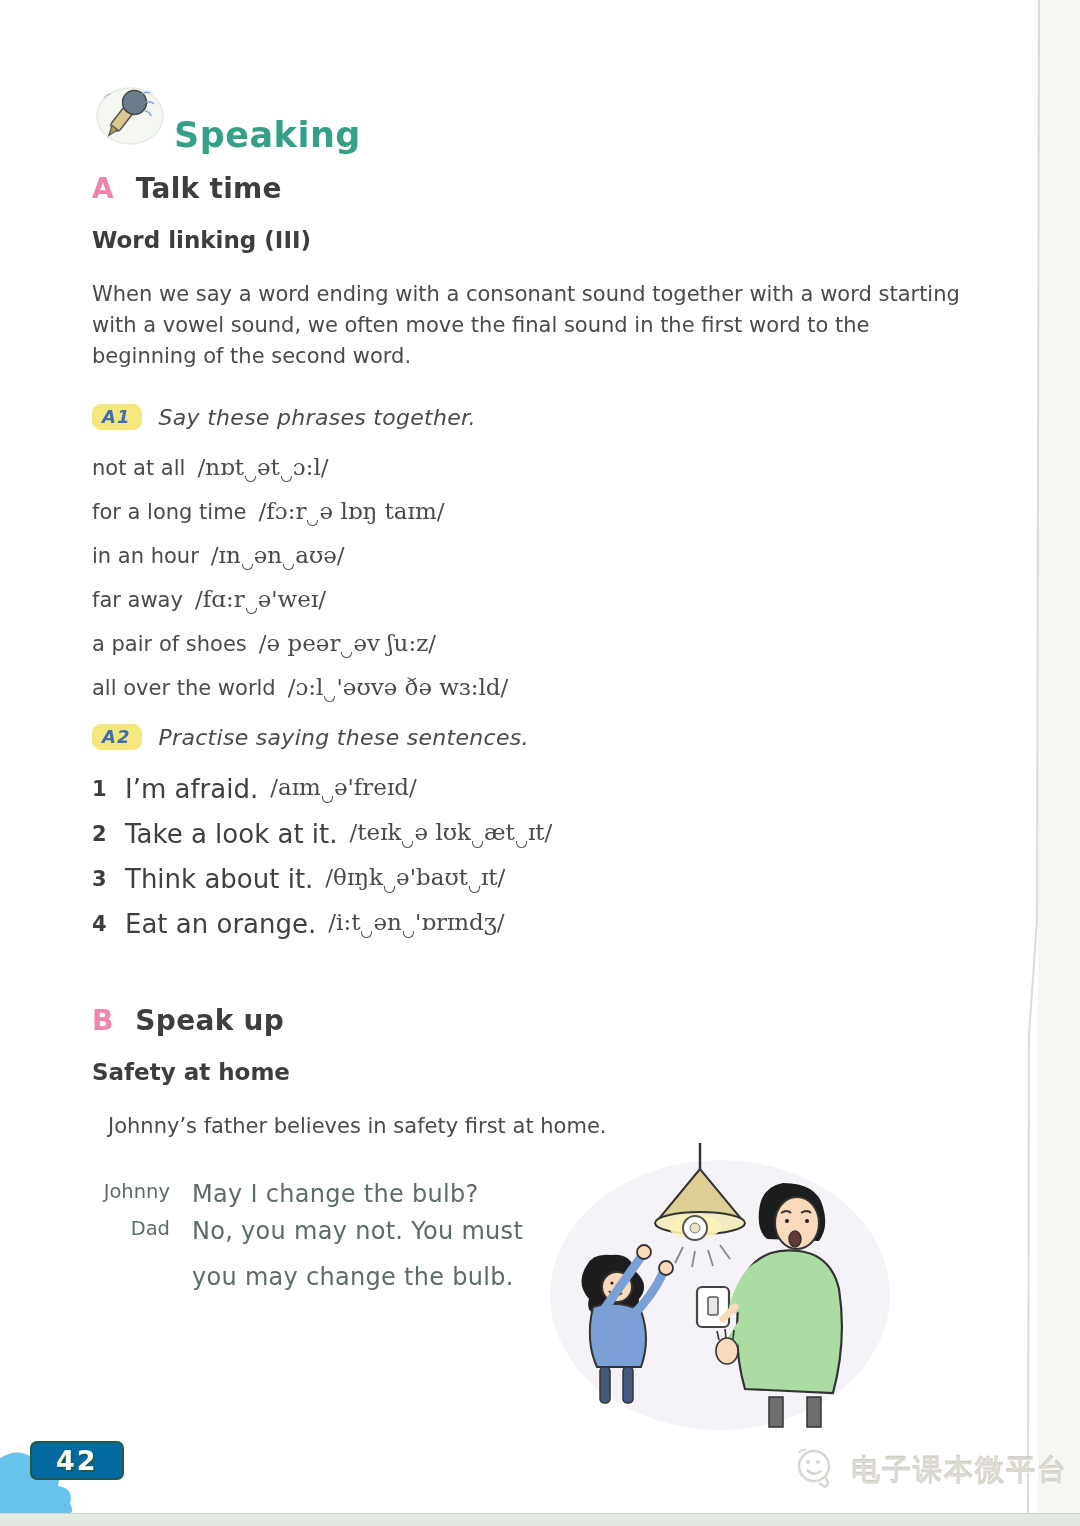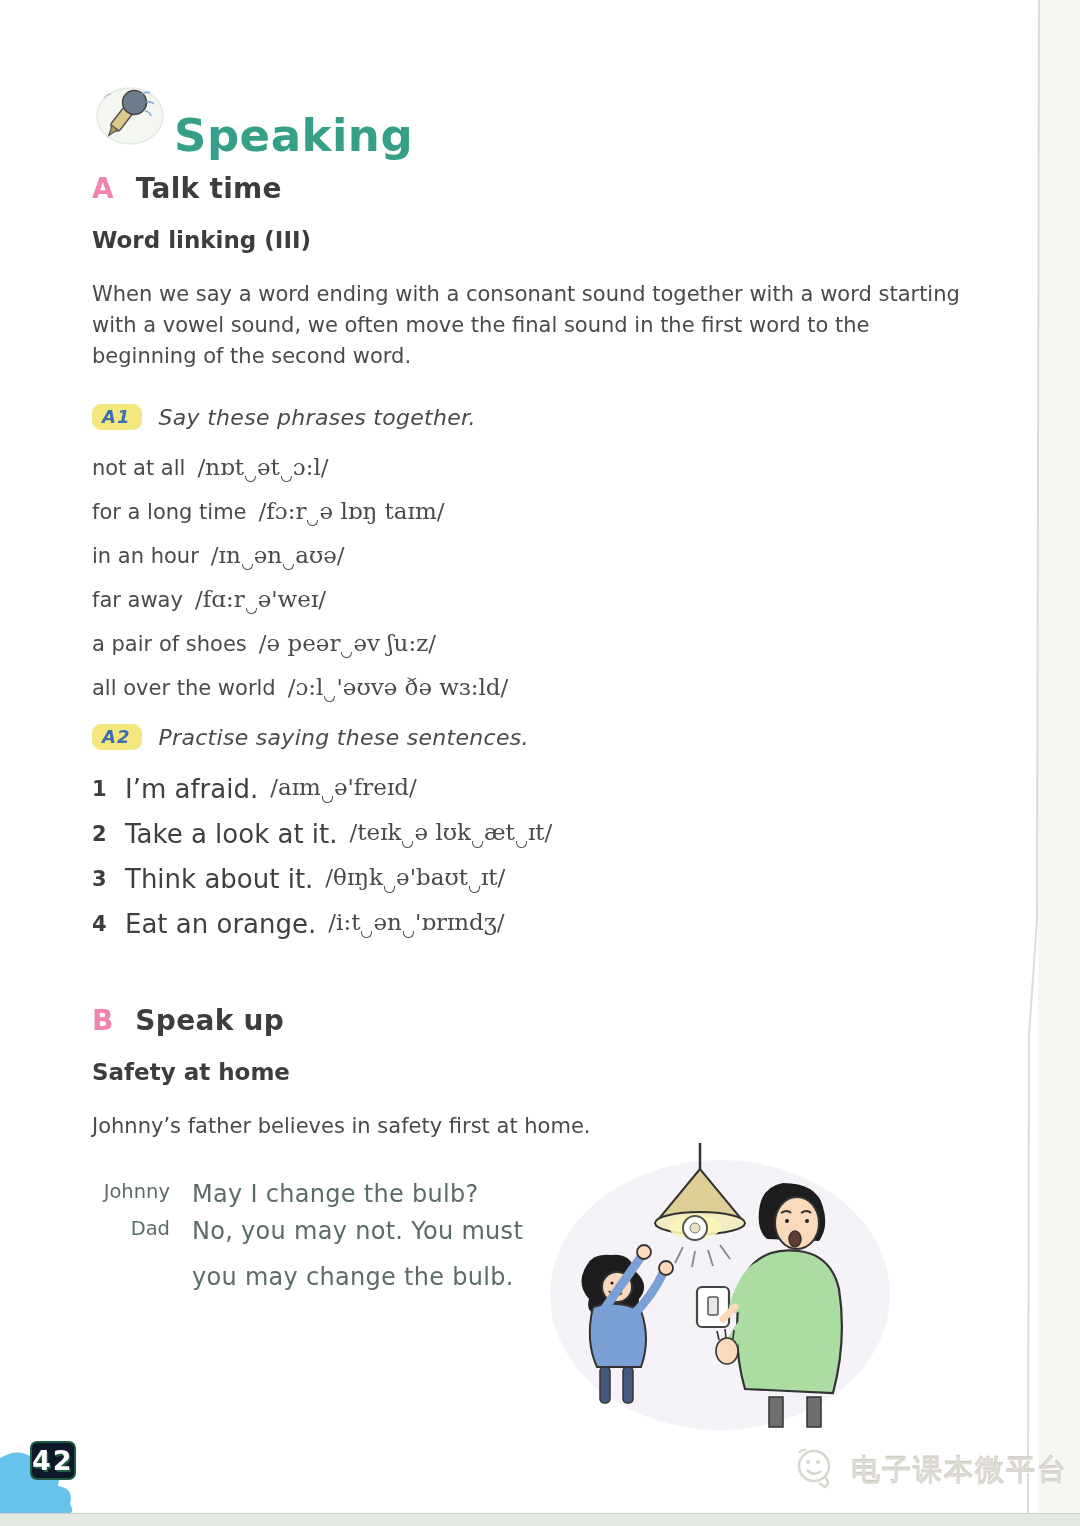--- a/index.html
+++ b/index.html
@@ -13,21 +13,21 @@
   }
   .scan { position:absolute; inset:0; background:#ffffff; }
   .right-margin { position:absolute; top:0; right:0; width:42px; height:1513px; background:#f6f6f2; }
   .crease-svg { position:absolute; top:0; left:0; pointer-events:none; }
 
   .content { position:absolute; top:80px; left:92px; width:880px; }
 
   
   .header-row { display:flex; align-items:center; gap:10px; height:70px; margin-bottom:22px; }
   .mic-wrap { width:72px; height:70px; }
-  .page-title { font-size:45px; font-weight:bold; color:#35a087; letter-spacing:0.5px;margin-top:40px; }
+  .page-title { font-size:35px; font-weight:bold; color:#35a087; letter-spacing:0.5px;margin-top:40px; }
 
   
   .sec-head { display:flex; align-items:baseline; gap:22px; margin-bottom:22px; }
   .sec-letter { font-size:28px; font-weight:bold; color:#f282ae; }
   .sec-title { font-size:28px; font-weight:bold; color:#3d3d3d; letter-spacing:0.3px; }
   .sub-title { font-size:23px; font-weight:bold; color:#3d3d3d; margin-bottom:26px; }
   .intro { font-size:21px; line-height:31px; color:#4a4a4a; width:880px; margin-bottom:32px; }
 
   
   .task-row { display:flex; align-items:center; gap:16px; margin-bottom:16px; }
@@ -62,22 +62,22 @@
   .dlg-speaker { width:88px; text-align:right; font-size:19.5px; color:#5c6c69; flex-shrink:0; }
   .dlg-text { margin-left:22px; font-size:24px; color:#5c6c69; letter-spacing:0.3px; }
 
   
   .illustration { position:absolute; left:545px; top:1135px; }
 
   
   .cloud-svg { position:absolute; left:0; top:1448px; }
   .page-badge {
     position:absolute; left:30px; top:1441px;
-    background:#0f172a; border:2px solid #1f5c43; border-radius:7px;
-    color:#ffffff; font-size:27px; font-weight:bold; padding:2px 0;
+    background:#0369a1; border:2px solid #1f5c43; border-radius:7px;
+    color:#ffffff; font-size:27px; font-weight:bold; padding:2px 24px;
     text-shadow:1.5px 1.5px 0 #1f5c43; letter-spacing:2px;
   }
   .bottom-strip { position:absolute; left:0; bottom:0; width:1080px; height:13px; background:#e5e9e4; border-top:1px solid #ccd2cc; }
   .watermark { position:absolute; left:795px; top:1447px; display:flex; align-items:center; gap:8px; }
   .wm-text {
     font-size:29px; font-weight:bold; color:#dcd9d1; letter-spacing:2px;
     text-shadow:0 1px 0 #ffffff, 0 -1px 0 #c9c6be;
   }
 </style>
 </head>
@@ -170,21 +170,21 @@
         <span class="ipa">/i:t<span class="tie"></span>ən<span class="tie"></span>'ɒrɪndʒ/</span>
       </div>
     </div>
 
     <div class="section-b">
       <div class="sec-head">
         <span class="sec-letter">B</span>
         <span class="sec-title">Speak up</span>
       </div>
       <div class="sub-title">Safety at home</div>
-      <p class="intro" style="margin-bottom:0;">Johnny’s father believes in safety first at home.</p>
+      <p class="intro" style="margin-bottom:0;margin-left:16px;">Johnny’s father believes in safety first at home.</p>
 
       <div class="dialogue">
         <div class="dlg-row">
           <span class="dlg-speaker">Johnny</span>
           <span class="dlg-text">May I change the bulb?</span>
         </div>
         <div class="dlg-row">
           <span class="dlg-speaker">Dad</span>
           <span class="dlg-text">No, you may not. You must</span>
         </div>

